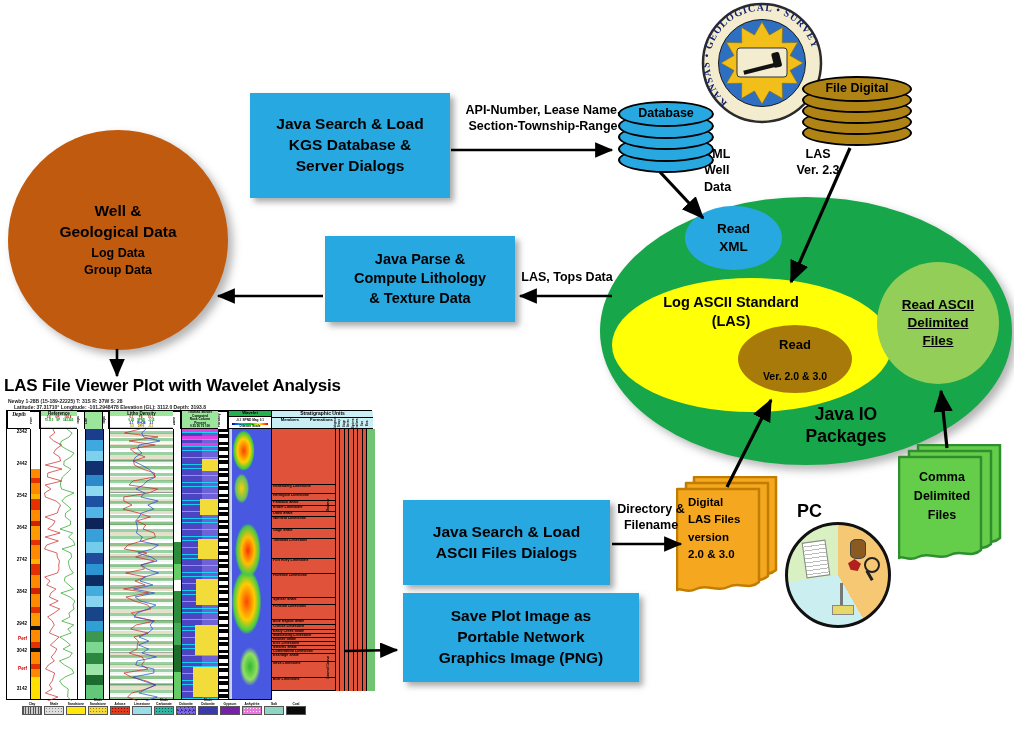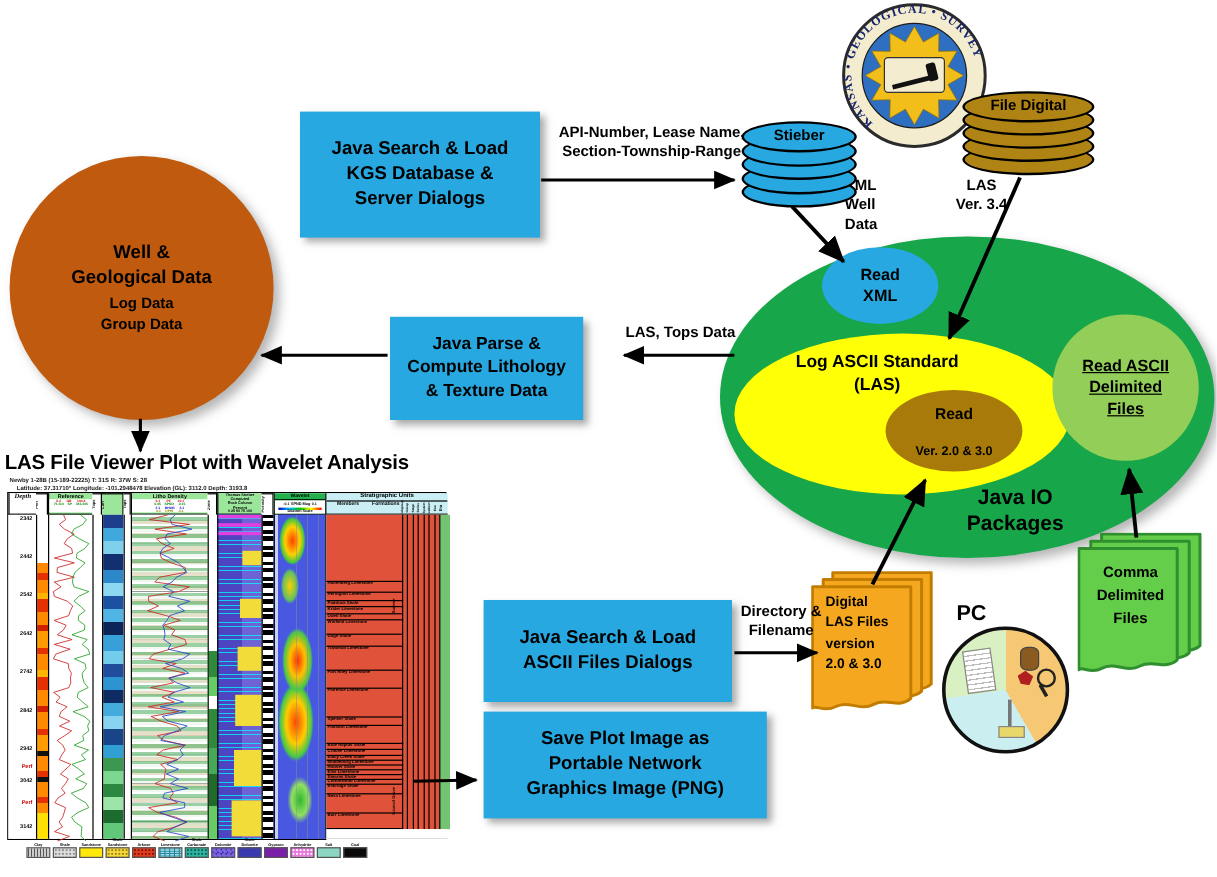--- a/index.html
+++ b/index.html
@@ -75,21 +75,21 @@
   <div class="ellipse ctr" style="left:8px;top:130px;width:220px;height:220px;background:#C05A0E;box-shadow:5px 5px 9px rgba(90,90,90,.45);">
     <span class="pre" style="font-size:15.5px;font-weight:bold;text-align:center;line-height:1.35;">Well &amp;
 Geological Data</span>
     <span class="pre" style="font-size:12.5px;font-weight:bold;text-align:center;line-height:1.35;margin-top:2px;">Log Data
 Group Data</span>
   </div>
 
   <div class="bluebox" style="left:250px;top:93px;width:200px;height:105px;">Java Search &amp; Load
 KGS Database &amp;
 Server Dialogs</div>
-  <div class="bluebox" style="left:325px;top:264px;width:161px;height:86px;font-size:14.5px;">Java Parse &amp;
+  <div class="bluebox" style="left:325px;top:236px;width:190px;height:86px;font-size:14.5px;">Java Parse &amp;
 Compute Lithology
 &amp; Texture Data</div>
   <div class="bluebox" style="left:403px;top:500px;width:207px;height:85px;">Java Search &amp; Load
 ASCII Files Dialogs</div>
   <div class="bluebox" style="left:403px;top:593px;width:236px;height:89px;">Save Plot Image as
 Portable Network
 Graphics Image (PNG)</div>
 
   <svg class="abs" style="left:700px;top:2px;" width="124" height="122" viewBox="-62 -61 124 122">
     <circle r="59" fill="#F4ECCE" stroke="#2B2B2B" stroke-width="2.5"></circle>
@@ -114,21 +114,21 @@
     <div class="cyl-ring" style="top:0;background:#B08414;z-index:5;text-align:center;">
       <span style="font-size:12.5px;font-weight:bold;line-height:21px;">File Digital</span>
     </div>
   </div>
   <div class="abs" style="left:618px;top:101px;width:96px;height:72px;">
     <div class="cyl-ring" style="top:46px;background:#28A8E0;z-index:1;"></div>
     <div class="cyl-ring" style="top:34.5px;background:#28A8E0;z-index:2;"></div>
     <div class="cyl-ring" style="top:23px;background:#28A8E0;z-index:3;"></div>
     <div class="cyl-ring" style="top:11.5px;background:#28A8E0;z-index:4;"></div>
     <div class="cyl-ring" style="top:0;background:#28A8E0;z-index:5;text-align:center;">
-      <span style="font-size:12.5px;font-weight:bold;line-height:21px;">Stieber</span>
+      <span style="font-size:12.5px;font-weight:bold;line-height:21px;">Database</span>
     </div>
   </div>
 
   <div class="abs" style="left:676px;top:476px;width:102px;height:122px;">
     <svg width="102" height="122" viewBox="0 0 102 122">
       <g stroke="#C27D00" stroke-width="2.5" stroke-linejoin="round" fill="#F5A81F">
         <path transform="translate(17,0)" d="M1,1 H83 V94 C73,103 63,93 52,99 C41,105 31,95 20,101 C11,106 4,99 1,102 Z"></path>
         <path transform="translate(9,6)" d="M1,1 H83 V94 C73,103 63,93 52,99 C41,105 31,95 20,101 C11,106 4,99 1,102 Z"></path>
         <path transform="translate(0,12)" d="M1,1 H83 V94 C73,103 63,93 52,99 C41,105 31,95 20,101 C11,106 4,99 1,102 Z"></path>
       </g>
@@ -162,21 +162,21 @@
     <div class="abs" style="left:52px;top:58px;width:3px;height:32px;background:#777;"></div>
     <div class="abs" style="left:44px;top:80px;width:20px;height:8px;background:#E8D86A;border:1px solid #888;"></div>
   </div>
 
   <div class="lbl" style="left:452px;top:102px;width:182px;text-align:center;font-size:12.5px;">API-Number, Lease Name,
 Section-Township-Range</div>
   <div class="lbl" style="left:704px;top:146px;width:55px;font-size:12.5px;">XML
 Well
 Data</div>
   <div class="lbl" style="left:784px;top:146px;width:68px;text-align:center;font-size:12.5px;">LAS
-Ver. 3.4</div>
+Ver. 2.3</div>
   <div class="lbl" style="left:514px;top:269px;width:106px;text-align:center;font-size:12.5px;">LAS, Tops Data</div>
   <div class="lbl" style="left:611px;top:501px;width:80px;text-align:center;font-size:12.5px;">Directory &amp;
 Filename</div>
 
   <svg class="abs" style="left:0;top:0;z-index:40;pointer-events:none;" width="1014" height="731" viewBox="0 0 1014 731">
     <defs>
       <marker id="ah" markerWidth="8" markerHeight="8" refX="6.5" refY="3" orient="auto">
         <path d="M0,0 L7,3 L0,6 Z" fill="#000"></path>
       </marker>
     </defs>

